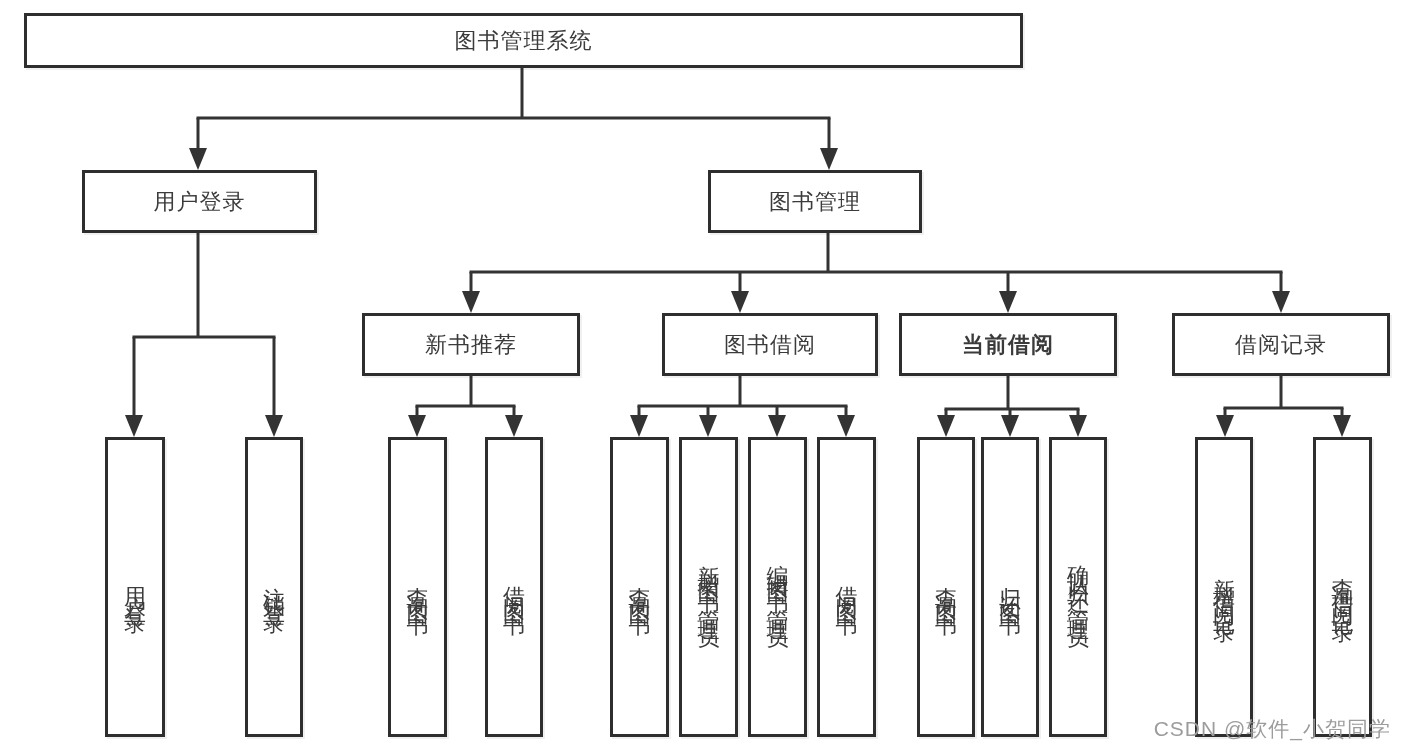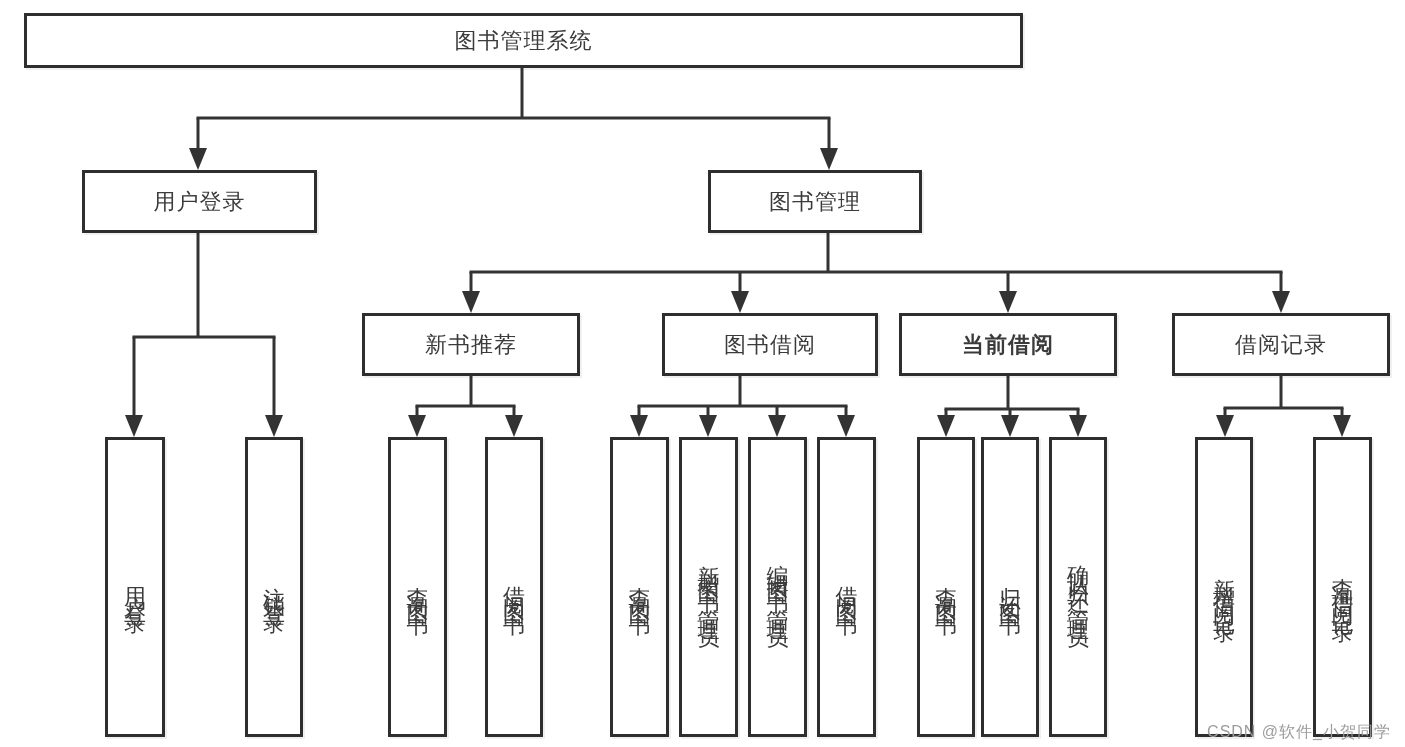--- a/index.html
+++ b/index.html
@@ -39,21 +39,21 @@
     text-orientation: mixed;
     letter-spacing: 9px;
     font-size: 22px;
     line-height: 1.1;
   }
   .watermark {
     position: absolute;
     right: 14px;
     bottom: 4px;
     color: #9c9c9c;
-    font-size: 16px;
+    font-size: 21px;
     letter-spacing: 1px;
     z-index: 5;
     white-space: nowrap;
   }
 </style>
 </head>
 <body>
 
 <div class="canvas">
 

